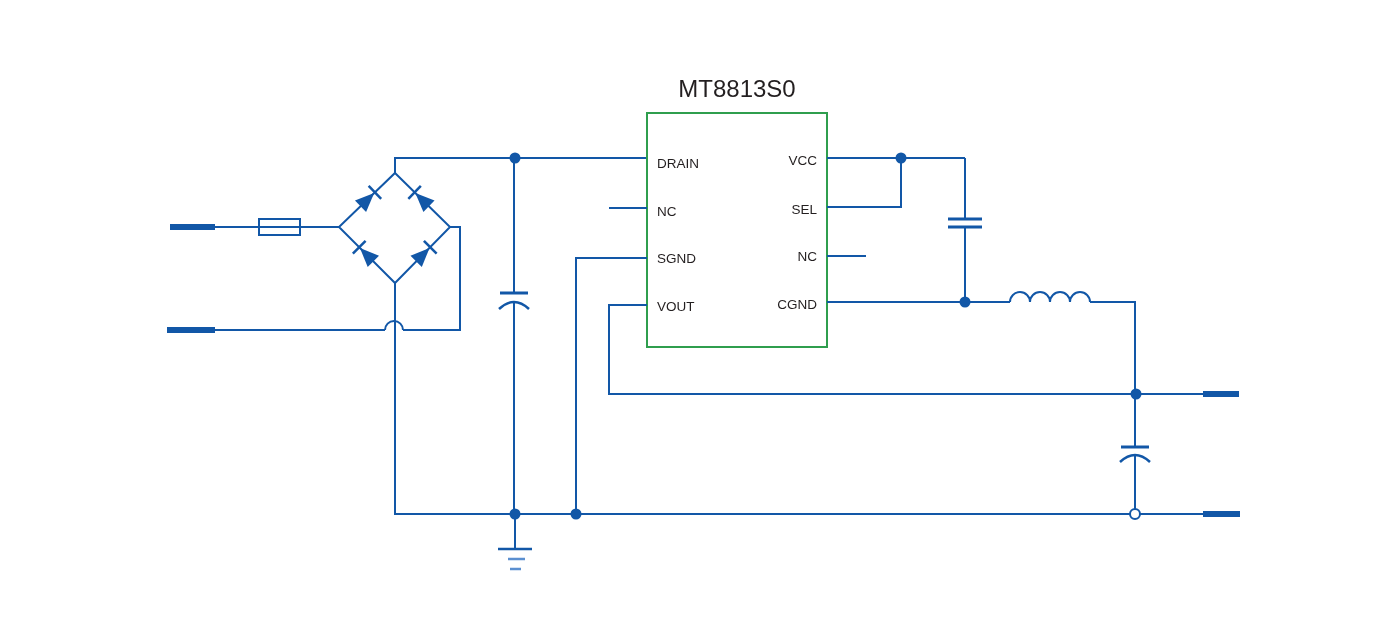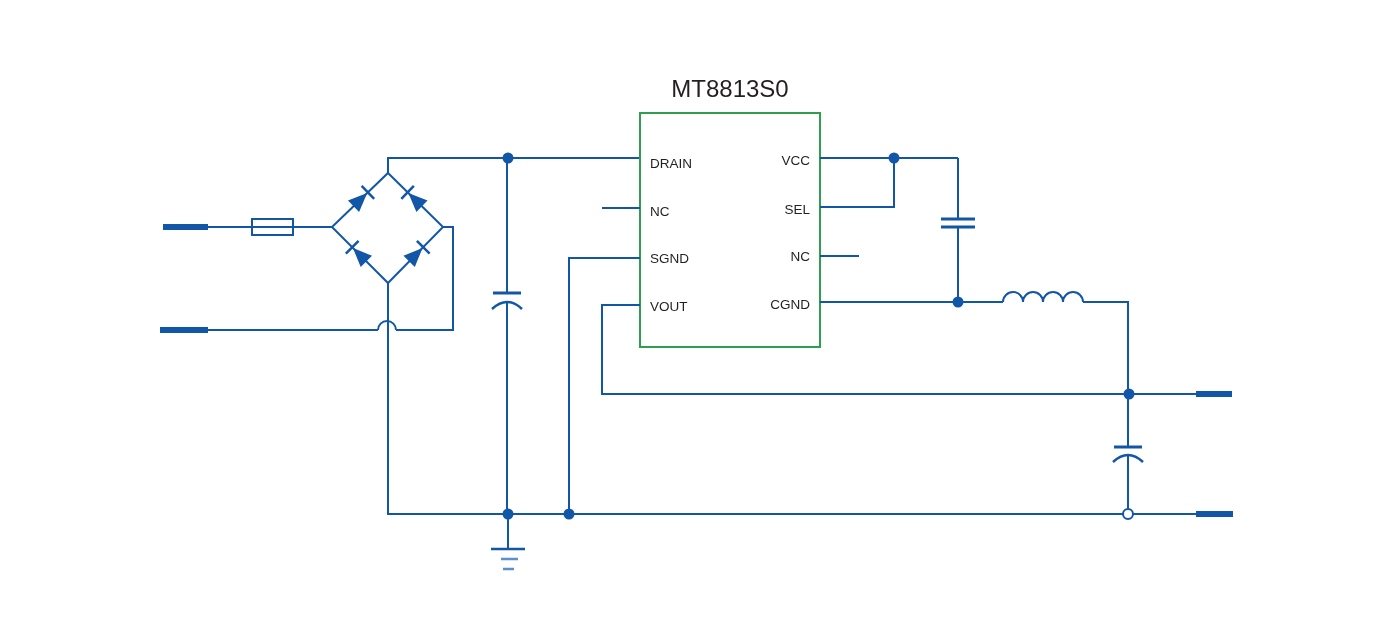--- a/index.html
+++ b/index.html
@@ -3,21 +3,21 @@
 <meta charset="utf-8">
 <style>
   :root{
     --wire:#1257A7;
     --wire_light:#5B8FD0;
     --ic_border:#2F9E4E;
     --label:#231F20;
     --background:#FFFFFF;
   }
   html,body{margin:0;padding:0;background:var(--background);}
-  .canvas{width:1200px;height:636px;position:relative;background:var(--background);}
+  .canvas{width:1200px;height:636px;position:relative;background:var(--background);padding-left:7px;}
   svg{display:block;}
   .w{stroke:var(--wire);stroke-width:2;fill:none;stroke-linejoin:miter;stroke-linecap:butt;}
   .thick{stroke:var(--wire);stroke-width:6;fill:none;}
   .plate{stroke:var(--wire);stroke-width:3;fill:none;}
   .curve{stroke:var(--wire);stroke-width:2.5;fill:none;}
   .dot{fill:var(--wire);stroke:none;}
   .open-node{fill:var(--background);stroke:var(--wire);stroke-width:2;}
   .tri{fill:var(--wire);stroke:none;}
   .bar{stroke:var(--wire);stroke-width:2.5;fill:none;}
   .gnd-light{stroke:var(--wire_light);stroke-width:2.5;fill:none;}

